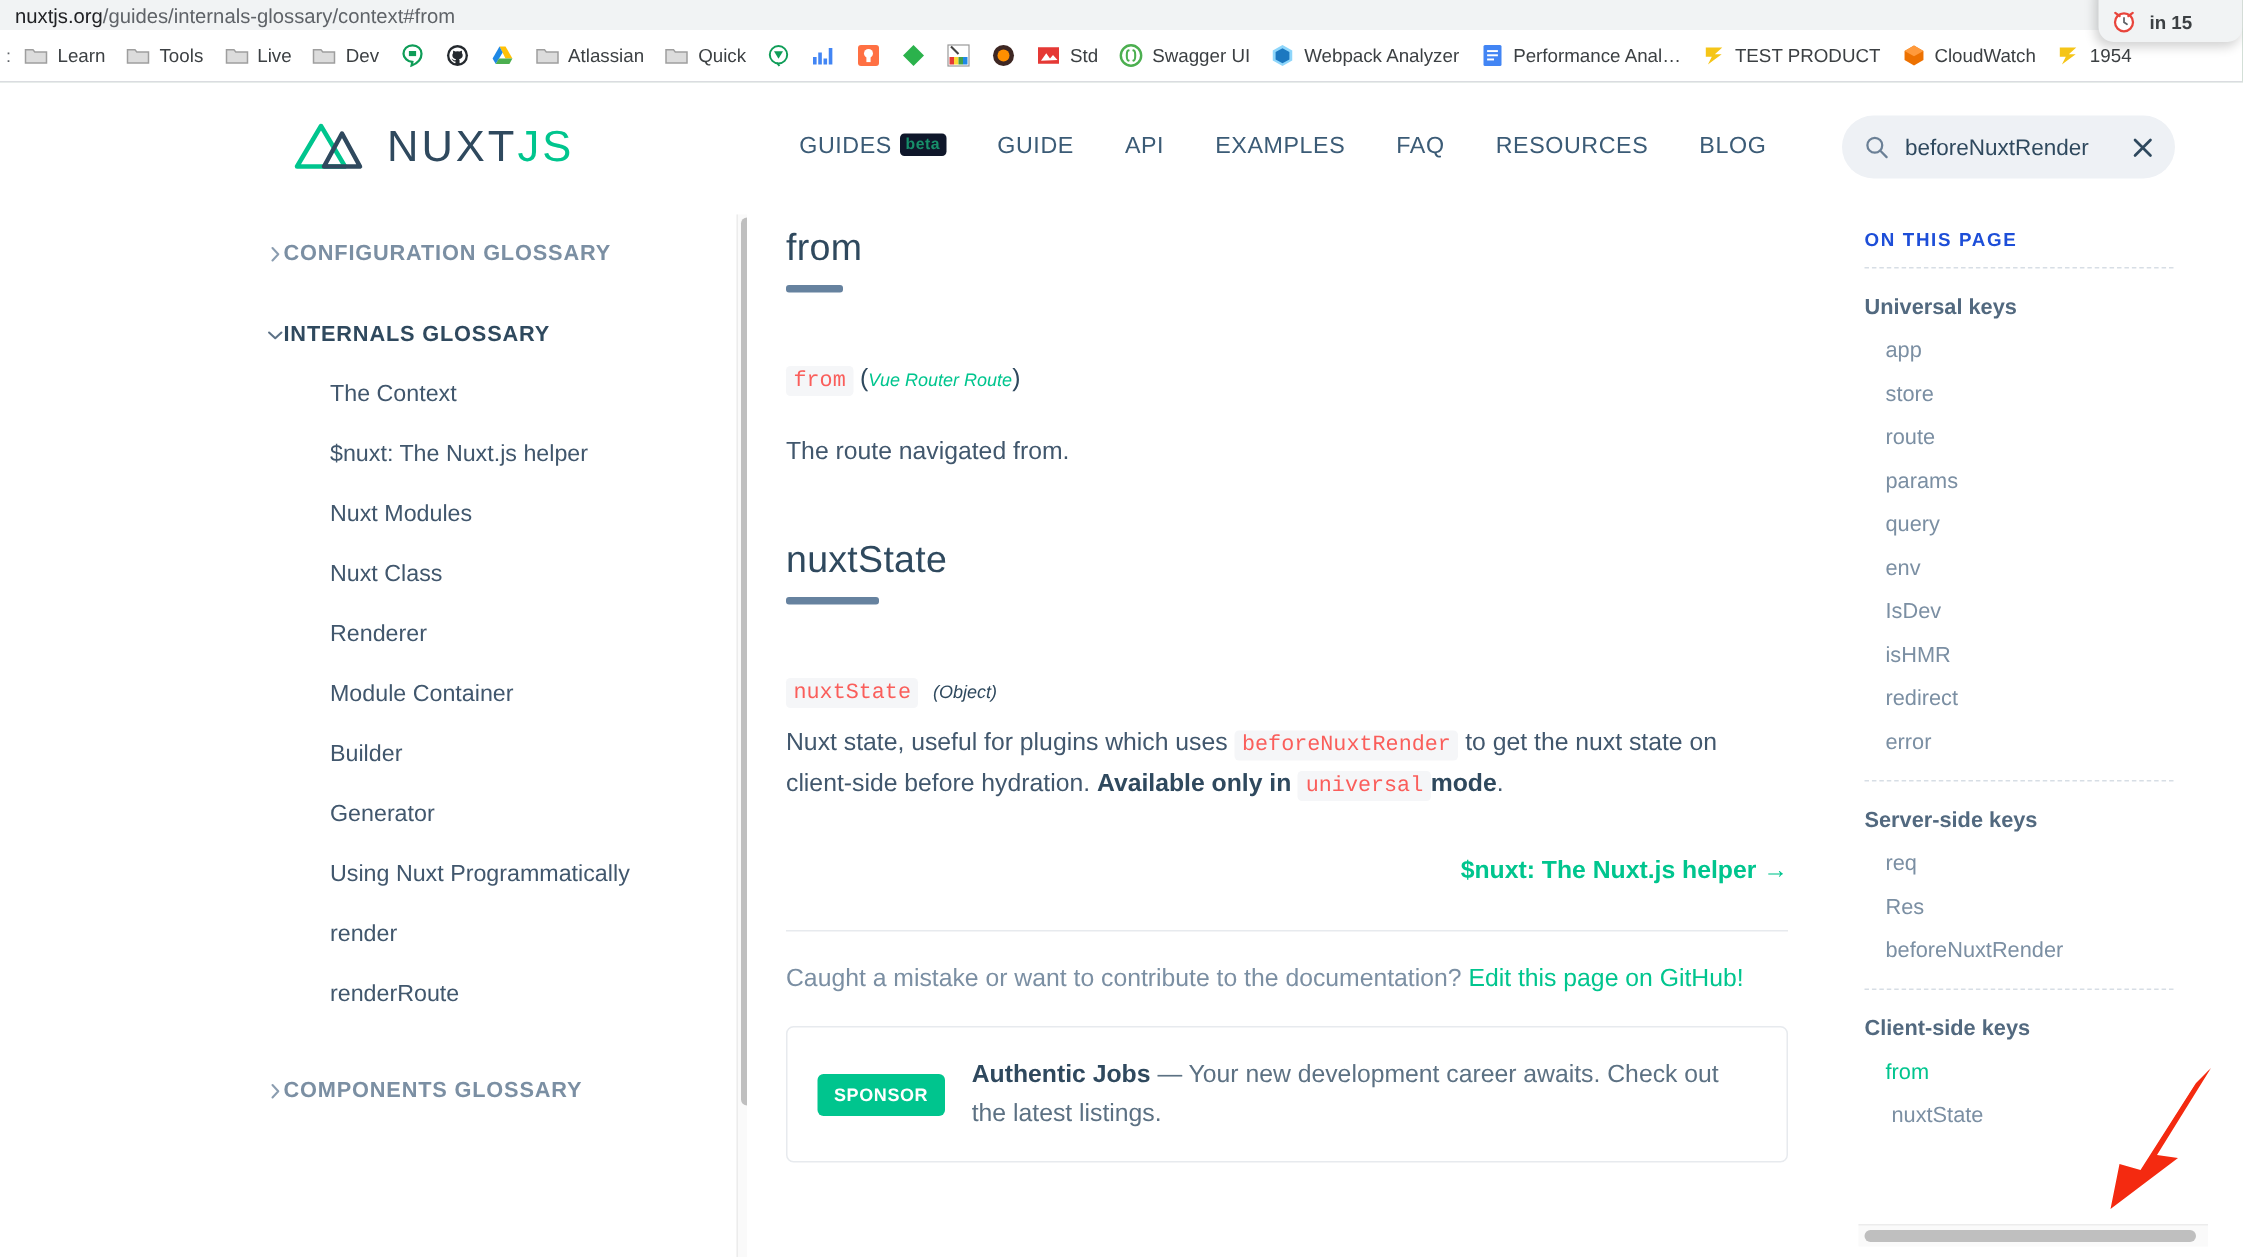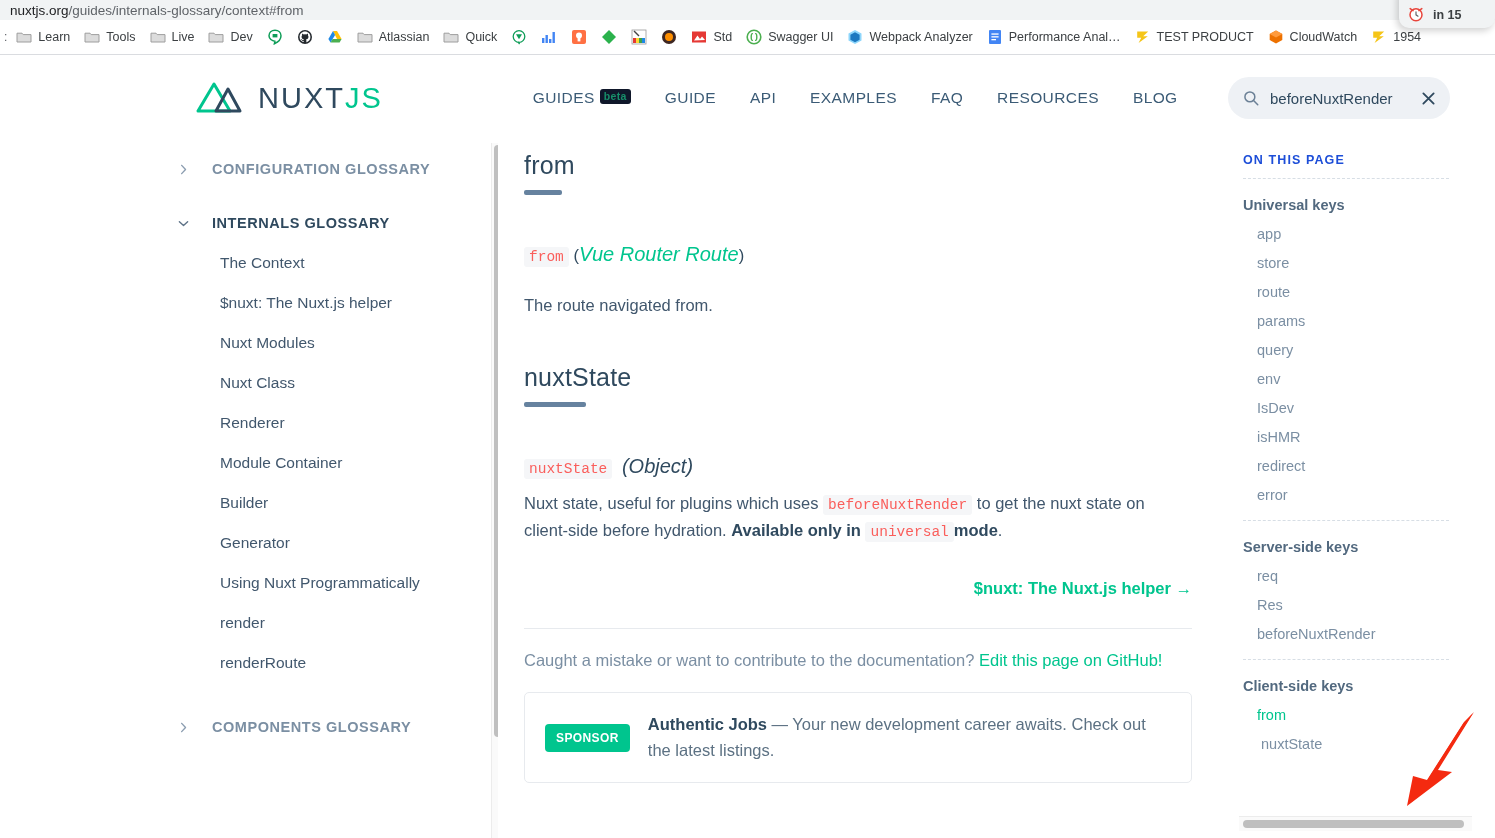--- a/index.html
+++ b/index.html
@@ -129,21 +129,21 @@
 
   
   .left-sidebar {
     width: 498px;
     flex: none;
     position: relative;
     padding-top: 8px;
     overflow: hidden;
   }
   .sb-section {
-    display: flex; align-items: center; gap: 23px;
+    display: flex; align-items: center; gap: 0;
     padding: 0 0 0 196px;
     height: 40px;
     font-size: 14.5px; font-weight: 600;
     letter-spacing: .55px;
     color: #7b8fa3;
   }
   .sb-section.active { color: #2f495e; font-weight: 700; }
   .chev { width: 11px; height: 11px; flex: none; margin-left: -18px; }
   .sb-item {
     padding: 0 0 0 220px;
@@ -197,21 +197,21 @@
   code.inline {
     font-family: "Liberation Mono", monospace;
     background: #f5f6f8;
     color: #fa5e5b;
     font-size: 14.5px;
     padding: 2px 5px;
     border-radius: 3px;
   }
   .sig em {
     color: #00c58e; font-style: italic;
-    font-size: 20px;
+    font-size: 12px;
   }
   .sig em.obj { color: #2f495e; }
 
   p.doc {
     font-size: 16.5px;
     color: #41576d;
     line-height: 1.62;
     max-width: 640px;
   }
   p.doc b { color: #2f495e; font-weight: 700; }

